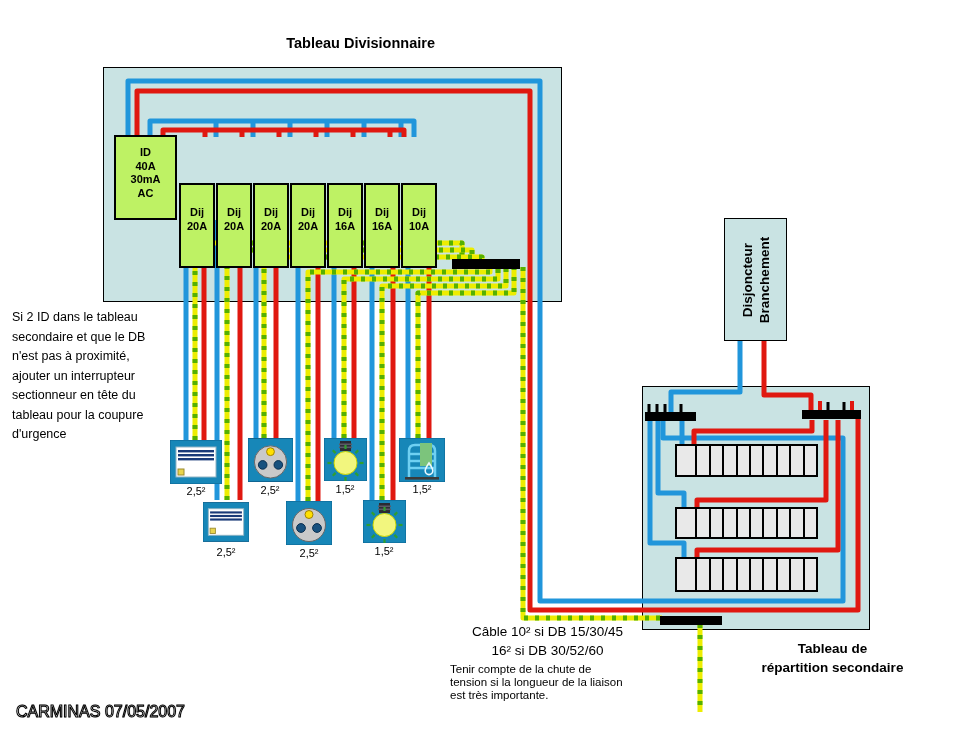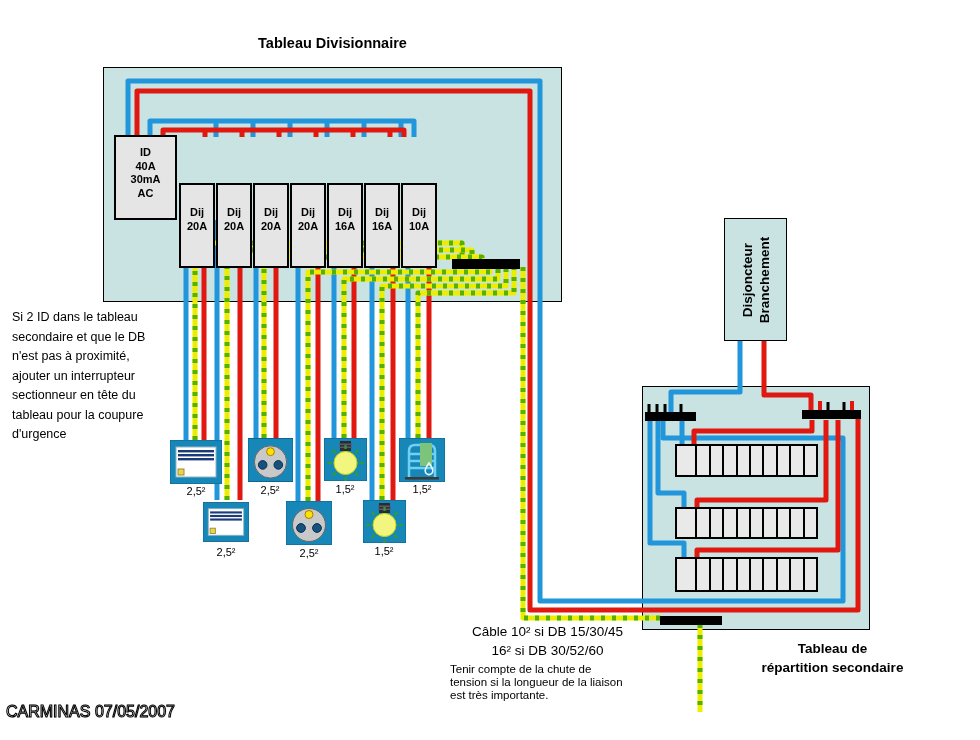--- a/index.html
+++ b/index.html
@@ -3,29 +3,29 @@
 <meta charset="utf-8">
 <style>
   html,body{margin:0;padding:0;background:#fff;}
   #canvas{position:relative;width:980px;height:740px;background:#fff;overflow:hidden;
           font-family:"Liberation Sans", sans-serif;color:#000;}
   .abs{position:absolute;}
   .panel{position:absolute;background:#C9E3E3;border:1px solid #000;z-index:1;}
   #wires{position:absolute;left:0;top:0;z-index:2;}
   .comp{z-index:3;}
   
-  .title{left:230px;top:35px;width:205px;text-align:center;font-size:14.5px;font-weight:bold;}
+  .title{left:230px;top:35px;width:205px;text-align:right;font-size:14.5px;font-weight:bold;}
   .side-note{left:12px;top:308px;width:180px;font-size:12.5px;line-height:19.5px;white-space:pre-line;}
   .cable-l1{left:450px;top:624px;width:195px;text-align:center;font-size:13.5px;}
   .cable-l2{left:450px;top:643px;width:195px;text-align:center;font-size:13.5px;}
   .cable-detail{left:450px;top:663px;width:215px;font-size:11.5px;line-height:13px;white-space:pre-line;}
   .main-label{left:745px;top:639px;width:175px;text-align:center;font-size:13.5px;font-weight:bold;line-height:19px;white-space:pre-line;}
-  .footer{left:6px;top:703px;font-size:16px;color:#fff;-webkit-text-stroke:1px #000;text-shadow:0 0 1px #000;}
-  
-  .breaker{position:absolute;top:135px;height:85px;background:#e5e5e5;border:2px solid #000;
+  .footer{left:16px;top:703px;font-size:16px;color:#fff;-webkit-text-stroke:1px #000;text-shadow:0 0 1px #000;}
+  
+  .breaker{position:absolute;top:135px;height:85px;background:#bef264;border:2px solid #000;
            box-sizing:border-box;z-index:3;text-align:center;font-weight:bold;font-size:11px;
            line-height:13.5px;white-space:pre-line;}
   .bk0{left:114px;width:63px;padding-top:9px;}
   .bkn{width:36px;padding-top:21px;margin-top:48px;}
   .bk1{left:179px}.bk2{left:216px}.bk3{left:253px}.bk4{left:290px}
   .bk5{left:327px}.bk6{left:364px}.bk7{left:401px}
   
   .db-box{left:724px;top:218px;width:61px;height:121px;display:flex;align-items:center;
           justify-content:center;z-index:3;position:absolute;background:#C9E3E3;border:1px solid #000;}
   .db-box .txt{flex-shrink:0;width:120px;transform:rotate(-90deg);text-align:center;

